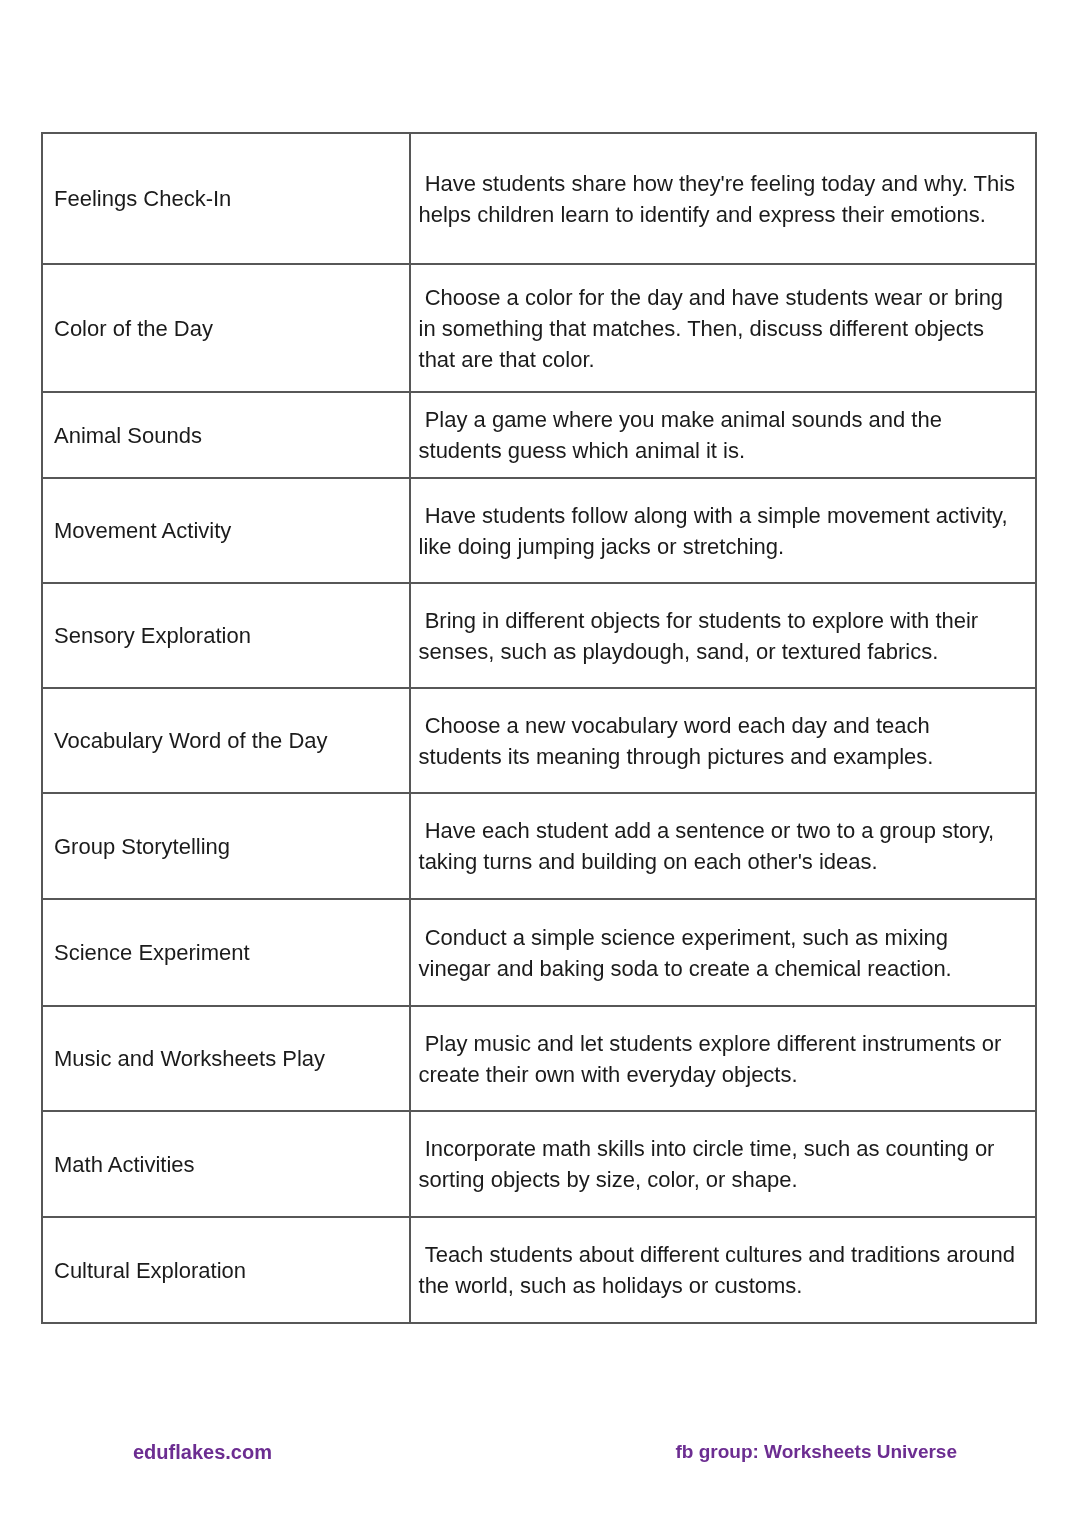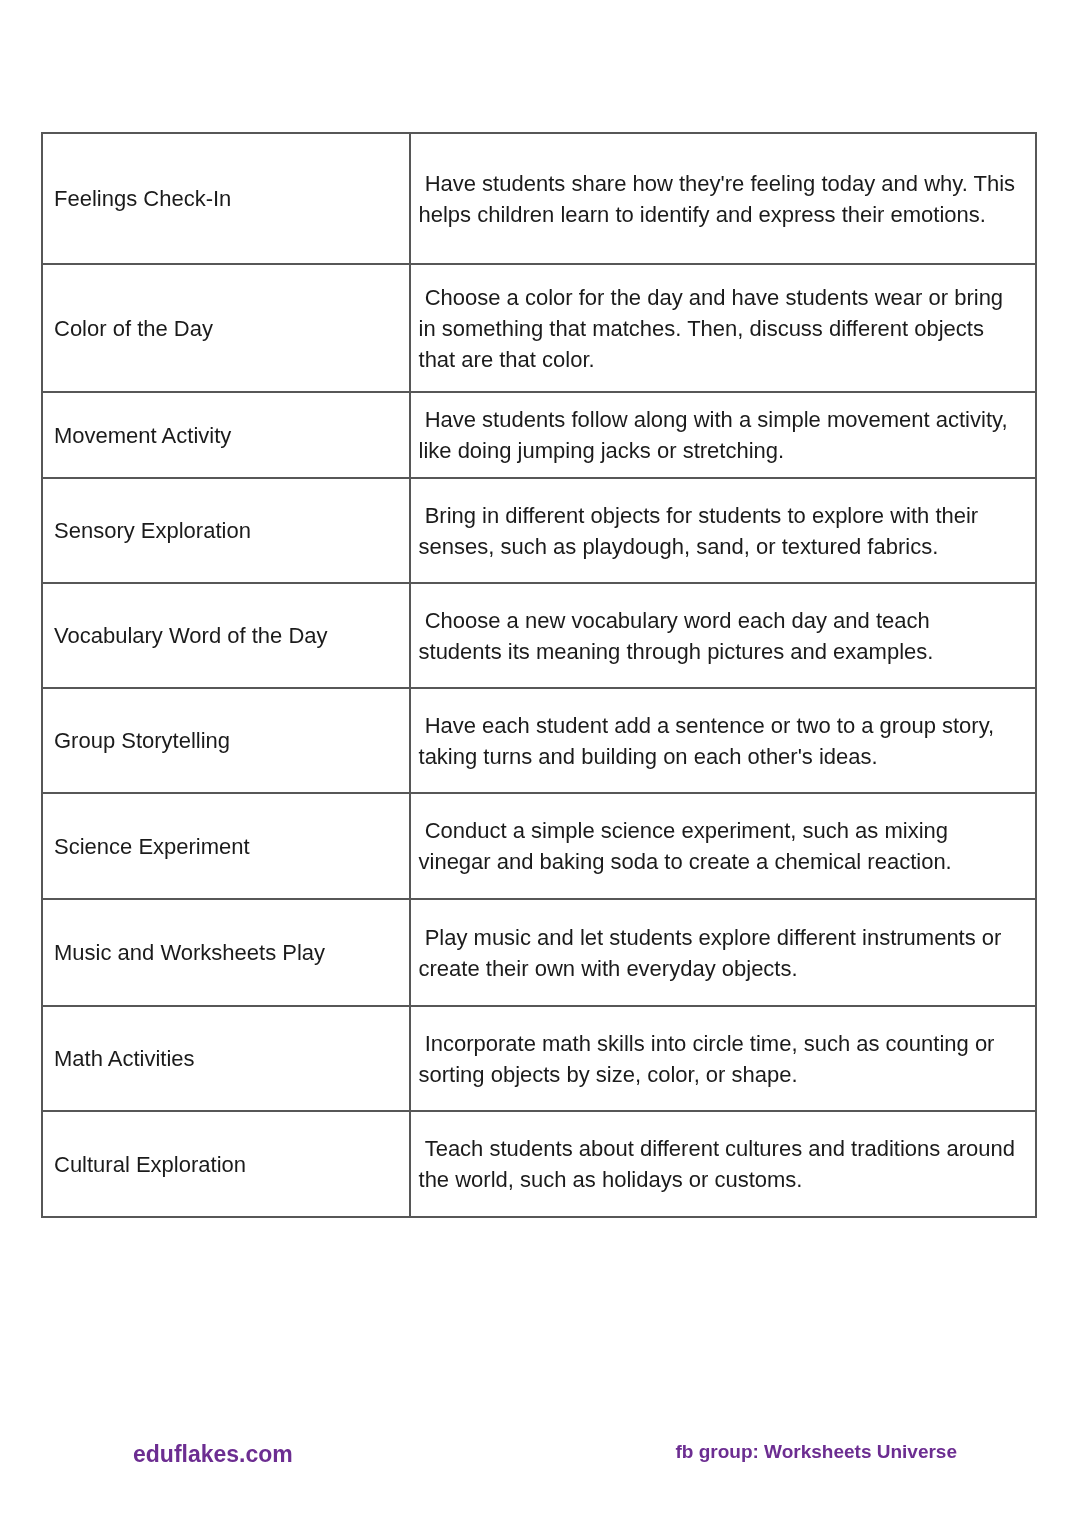--- a/index.html
+++ b/index.html
@@ -51,21 +51,21 @@
   table.activities tr:nth-child(7)  td { height: 106px; }
   table.activities tr:nth-child(8)  td { height: 107px; }
   table.activities tr:nth-child(9)  td { height: 105px; }
   table.activities tr:nth-child(10) td { height: 106px; }
   table.activities tr:nth-child(11) td { height: 106px; }
 
   .footer-site {
     position: absolute;
     left: 133px;
     top: 1441px;
-    font-size: 23px;
+    font-size: 20px;
     font-weight: bold;
     color: var(--accent, #6C2D91);
   }
   .footer-fb {
     position: absolute;
     right: 129px;
     top: 1441px;
     font-size: 19px;
     font-weight: bold;
     color: var(--accent, #6C2D91);
@@ -78,20 +78,24 @@
 
   <table class="activities">
     <tbody>
       <tr>
         <td class="col-activity">Feelings Check-In</td>
         <td class="col-description"> Have students share how they're feeling today and why. This helps children learn to identify and express their emotions.</td>
       </tr>
       <tr>
         <td class="col-activity">Color of the Day</td>
         <td class="col-description"> Choose a color for the day and have students wear or bring in something that matches. Then, discuss different objects that are that color.</td>
+      </tr>
+      <tr>
+        <td class="col-activity">Animal Sounds</td>
+        <td class="col-description"> Play a game where you make animal sounds and the students guess which animal it is.</td>
       </tr>
       <tr>
         <td class="col-activity">Movement Activity</td>
         <td class="col-description"> Have students follow along with a simple movement activity, like doing jumping jacks or stretching.</td>
       </tr>
       <tr>
         <td class="col-activity">Sensory Exploration</td>
         <td class="col-description"> Bring in different objects for students to explore with their senses, such as playdough, sand, or textured fabrics.</td>
       </tr>
       <tr>

